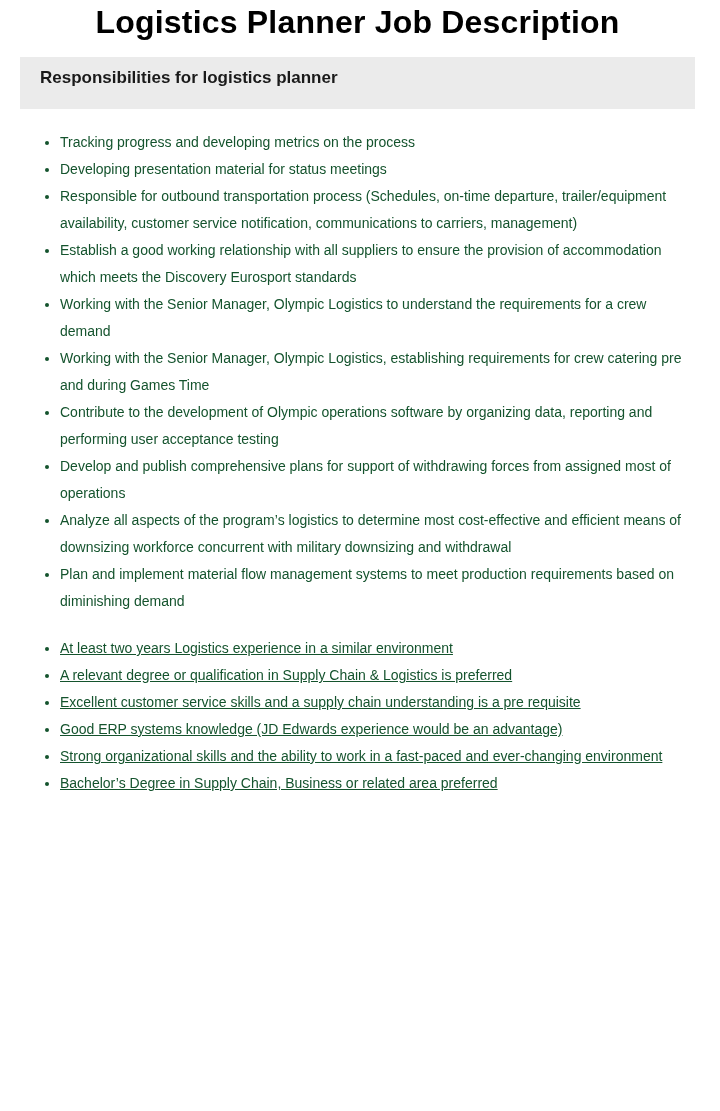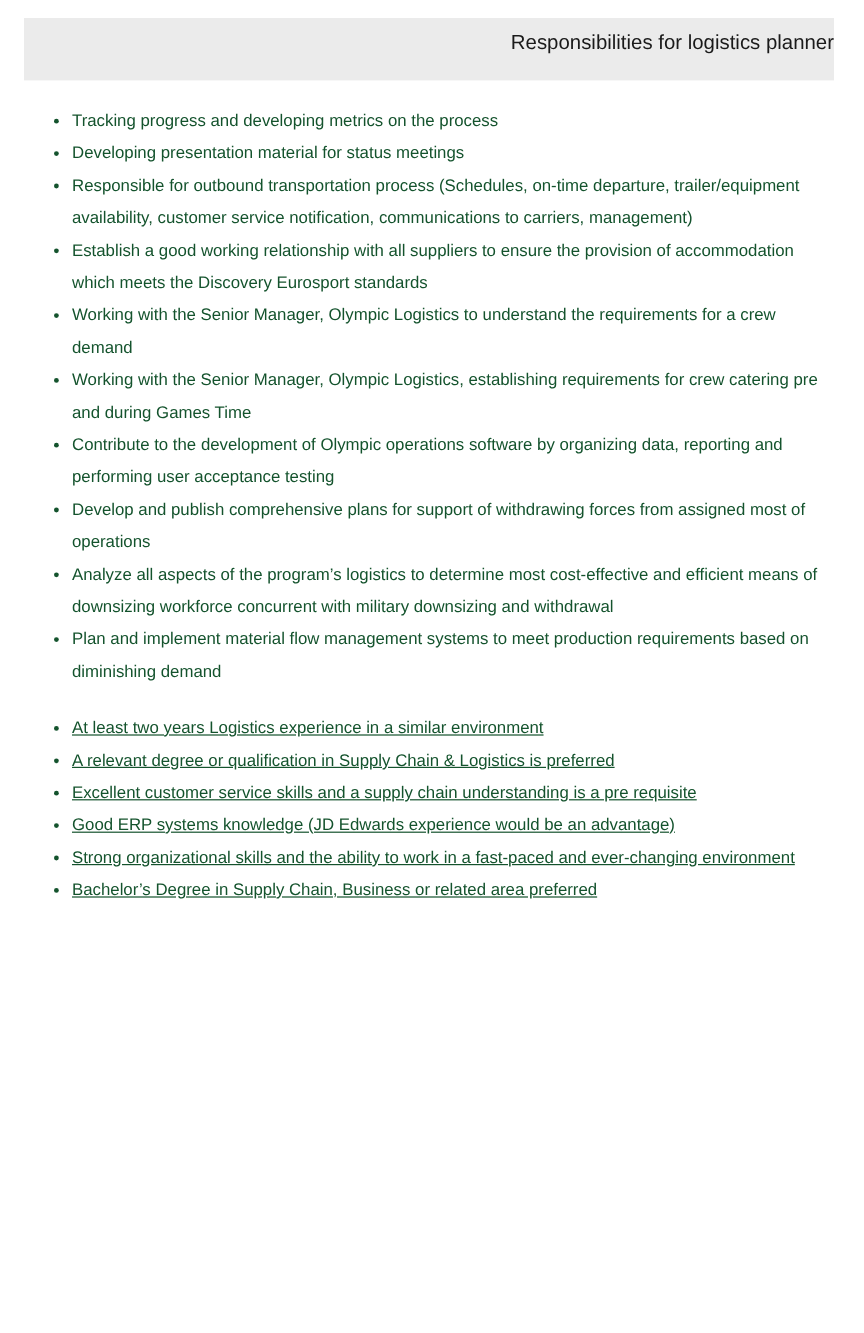--- a/index.html
+++ b/index.html
@@ -27,41 +27,41 @@
       line-height: 27px;
       color: #141414;
     }
     .section-header {
       margin-top: 15px;
       background: #ebebeb;
       height: 52px;
       line-height: 42px;
       padding-left: 20px;
       font-size: 17px;
-      font-weight: normal;
+      font-weight: bold;
       color: #1a1a1a;
-      text-align: right;
     }
     ul.list {
       margin: 0;
       padding: 0 0 0 40px;
       list-style: disc;
       font-size: 14px;
       line-height: 27px;
       color: #14532d;
     }
     ul.resp { margin-top: 20px; }
     ul.qual { margin-top: 20px; text-decoration: underline; }
     ul.list li { padding-left: 0; }
     .section-header.q { margin-top: 18px; }
   </style>
 </head>
 <body>
 
 <div class="page">
+  <h1>Logistics Planner Job Description</h1>
 
   <div class="section-header">Responsibilities for logistics planner</div>
   <ul class="list resp">
     <li>Tracking progress and developing metrics on the process</li>
     <li>Developing presentation material for status meetings</li>
     <li>Responsible for outbound transportation process (Schedules, on-time departure, trailer/equipment availability, customer service notification, communications to carriers, management)</li>
     <li>Establish a good working relationship with all suppliers to ensure the provision of accommodation which meets the Discovery Eurosport standards</li>
     <li>Working with the Senior Manager, Olympic Logistics to understand the requirements for a crew demand</li>
     <li>Working with the Senior Manager, Olympic Logistics, establishing requirements for crew catering pre and during Games Time</li>
     <li>Contribute to the development of Olympic operations software by organizing data, reporting and performing user acceptance testing</li>

